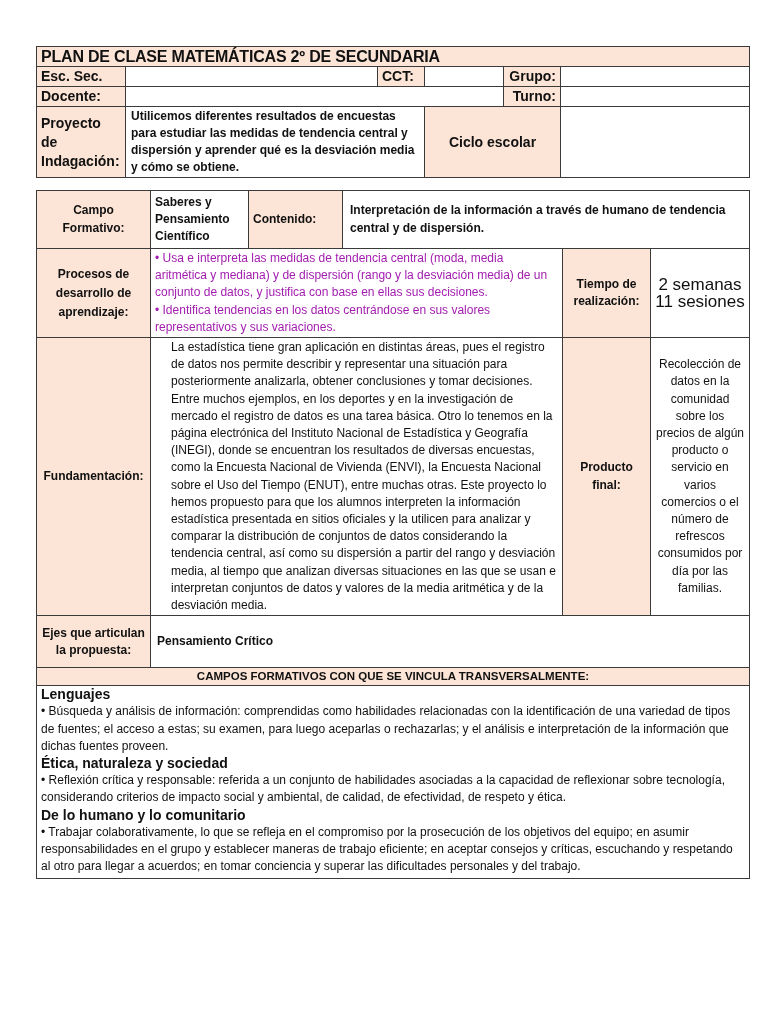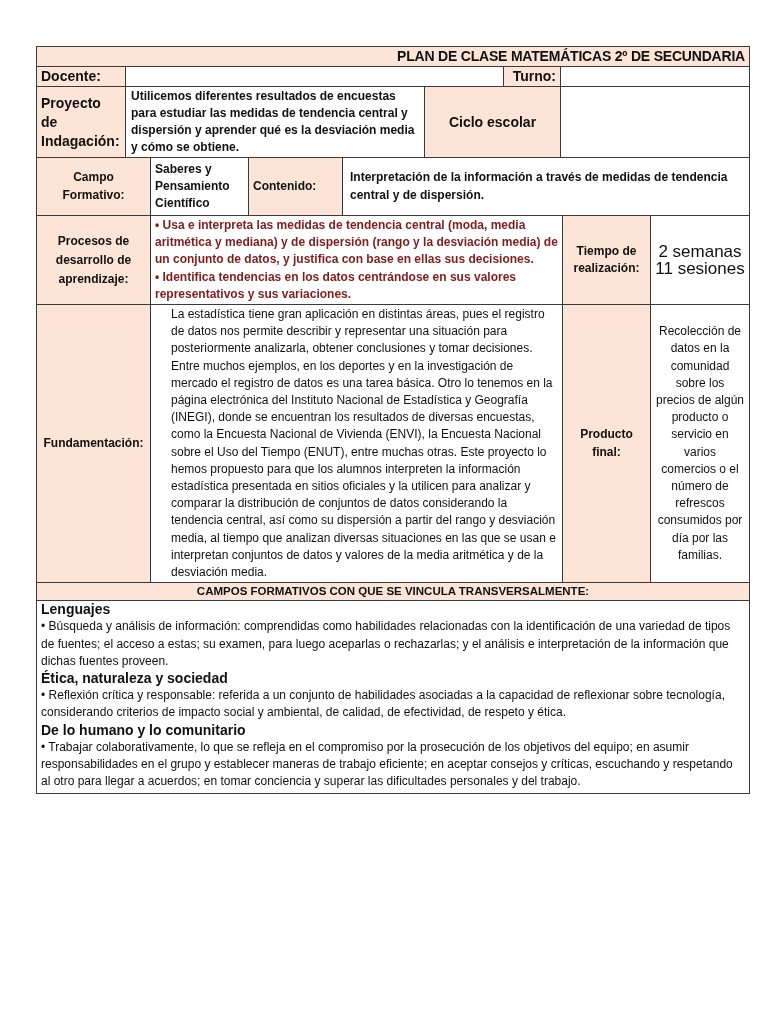--- a/index.html
+++ b/index.html
@@ -7,30 +7,30 @@
          font-family:"Liberation Sans", sans-serif; color:#111; }
   table { border-collapse:collapse; position:absolute; left:36px; width:713px; table-layout:fixed; }
   td { border:1px solid #3a3a3a; padding:1px 4px; vertical-align:middle; }
   .peach { background:#fce4d6; }
   .b { font-weight:bold;margin-top:24px; }
   .c { text-align:center; }
 
   
   #t1 { top:46px; }
   #t1 td { font-size:13.5px; line-height:17px; }
-  #t1 .title { text-align:right; font-weight:bold; font-size:14px; letter-spacing:-0.2px; }
+  #t1 .title { text-align:left; font-weight:bold; font-size:16px; letter-spacing:-0.2px; }
   #t1 .lbl { font-weight:bold; font-size:14px; }
   #t1 .proj-text { font-size:12px; line-height:17px; font-weight:bold; padding:1px 5px;margin-top:12px; }
 
   
-  #t2 { top:157px; }
+  #t2 { top:190px; }
   #t2 td { font-size:12px; line-height:17.2px; }
   .small-b { font-weight:bold; font-size:11.5px; line-height:17px; text-align:center; }
   .big-b { font-weight:bold; font-size:13.5px; line-height:18px; }
-  .blue { color:#7f1d1d; font-weight:bold; font-size:12px; line-height:17.3px; }
+  .blue { color:#a21caf; font-weight:normal; font-size:12px; line-height:17.3px; }
   .fund { font-size:12px; line-height:17.3px;padding-left:20px; }
   .prod { font-size:12px; line-height:17.3px; text-align:center;margin-top:20px; }
   .section-h { font-weight:bold; font-size:14px; line-height:17px; }
   .section-p { font-size:12px; line-height:17.3px; }
   .transv { padding:0 4px 2px 4px !important; vertical-align:top !important; }
 </style>
 </head>
 <body>
 
 <table id="t1">
@@ -38,20 +38,28 @@
     <col style="width:89px">
       <col style="width:252px">
       <col style="width:47px">
       <col style="width:79px">
       <col style="width:57px">
       <col style="width:189px">
   </colgroup>
   <tbody>
       <tr style="height:18px">
     <td colspan="6" class="peach title">PLAN DE CLASE MATEMÁTICAS 2º DE SECUNDARIA</td>
+  </tr>
+  <tr style="height:20px">
+    <td class="peach lbl">Esc. Sec.</td>
+    <td></td>
+    <td class="peach lbl">CCT:</td>
+    <td></td>
+    <td class="peach lbl" style="text-align:right">Grupo:</td>
+    <td></td>
   </tr>
   <tr style="height:19px">
     <td class="peach lbl">Docente:</td>
     <td colspan="3"></td>
     <td class="peach lbl" style="text-align:right">Turno:</td>
     <td></td>
   </tr>
   <tr style="height:52px">
     <td class="peach lbl" style="line-height:19px">Proyecto de Indagación:</td>
     <td colspan="2" class="proj-text" style="width:auto">Utilicemos diferentes resultados de encuestas para estudiar las medidas de tendencia central y dispersión y aprender qué es la desviación media y cómo se obtiene.</td>
@@ -69,21 +77,21 @@
       <col style="width:220px">
       <col style="width:88px">
       <col style="width:99px">
   </colgroup>
 
   <tbody>
       <tr style="height:58px">
     <td class="peach small-b">Campo Formativo:</td>
     <td class="big-b" style="font-weight:bold">Saberes y Pensamiento Científico</td>
     <td class="peach big-b">Contenido:</td>
-    <td colspan="3" class="big-b" style="padding-left:7px">Interpretación de la información a través de medidas de tendencia central y de dispersión.</td>
+    <td colspan="3" class="big-b" style="padding-left:7px">Interpretación de la información a través de humano de tendencia central y de dispersión.</td>
   </tr>
 
   <tr style="height:88px">
     <td class="peach big-b c" style="line-height:19px">Procesos de desarrollo de aprendizaje:</td>
     <td colspan="3" class="blue">
       <div>• Usa e interpreta las medidas de tendencia central (moda, media aritmética y mediana) y de dispersión (rango y la desviación media) de un conjunto de datos, y justifica con base en ellas sus decisiones.</div>
       <div>• Identifica tendencias en los datos centrándose en sus valores representativos y sus variaciones.</div>
     </td>
     <td class="peach small-b">Tiempo de realización:</td>
     <td class="c" style="font-size:17px;line-height:17px">
@@ -92,20 +100,24 @@
     </td>
   </tr>
 
   <tr style="height:278px">
     <td class="peach small-b">Fundamentación:</td>
     <td colspan="3" class="fund">La estadística tiene gran aplicación en distintas áreas, pues el registro de datos nos permite describir y representar una situación para posteriormente analizarla, obtener conclusiones y tomar decisiones. Entre muchos ejemplos, en los deportes y en la investigación de mercado el registro de datos es una tarea básica. Otro lo tenemos en la página electrónica del Instituto Nacional de Estadística y Geografía (INEGI), donde se encuentran los resultados de diversas encuestas, como la Encuesta Nacional de Vivienda (ENVI), la Encuesta Nacional sobre el Uso del Tiempo (ENUT), entre muchas otras. Este proyecto lo hemos propuesto para que los alumnos interpreten la información estadística presentada en sitios oficiales y la utilicen para analizar y comparar la distribución de conjuntos de datos considerando la tendencia central, así como su dispersión a partir del rango y desviación media, al tiempo que analizan diversas situaciones en las que se usan e interpretan conjuntos de datos y valores de la media aritmética y de la desviación media.</td>
     <td class="peach small-b">Producto final:</td>
     <td class="prod">Recolección de datos en la comunidad sobre los precios de algún producto o servicio en varios comercios o el número de refrescos consumidos por día por las familias.</td>
   </tr>
 
+  <tr style="height:52px">
+    <td class="peach small-b">Ejes que articulan la propuesta:</td>
+    <td colspan="5" style="font-weight:bold;font-size:12px;padding-left:6px">Pensamiento Crítico</td>
+  </tr>
 
   <tr style="height:17px">
     <td colspan="6" class="peach c b" style="font-size:11.5px;line-height:15px">CAMPOS FORMATIVOS CON QUE SE VINCULA TRANSVERSALMENTE:</td>
   </tr>
 
   <tr>
     <td colspan="6" class="transv">
       <div class="section-h">Lenguajes</div>
       <div class="section-p">• Búsqueda y análisis de información: comprendidas como habilidades relacionadas con la identificación de una variedad de tipos de fuentes; el acceso a estas; su examen, para luego aceparlas o rechazarlas; y el análisis e interpretación de la información que dichas fuentes proveen.</div>
       <div class="section-h">Ética, naturaleza y sociedad</div>

